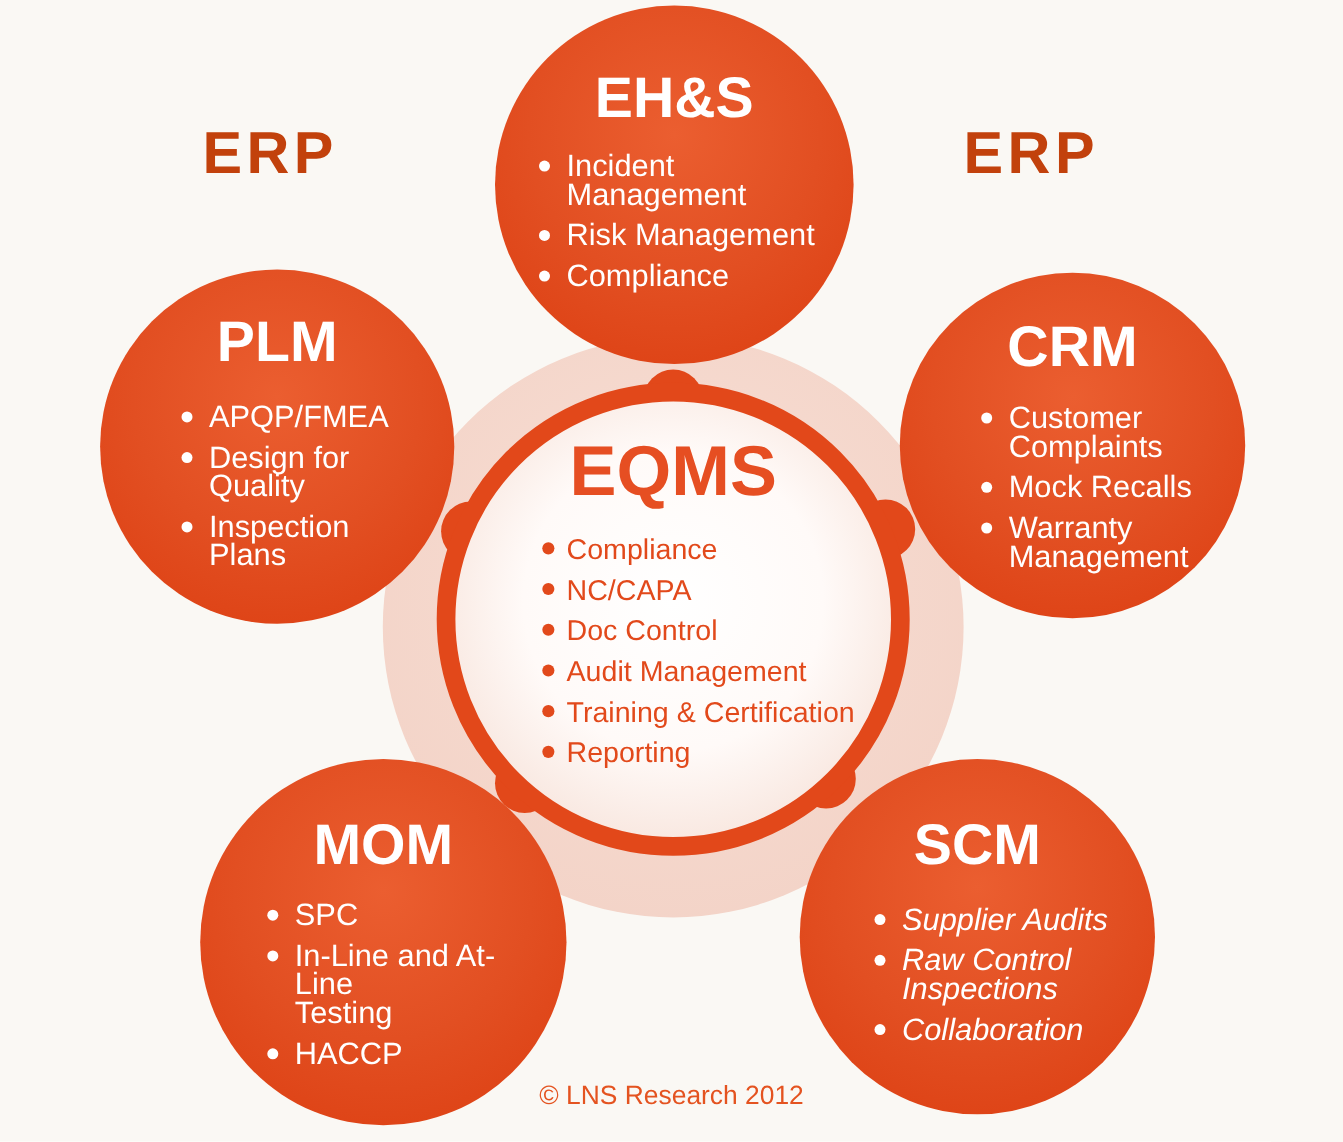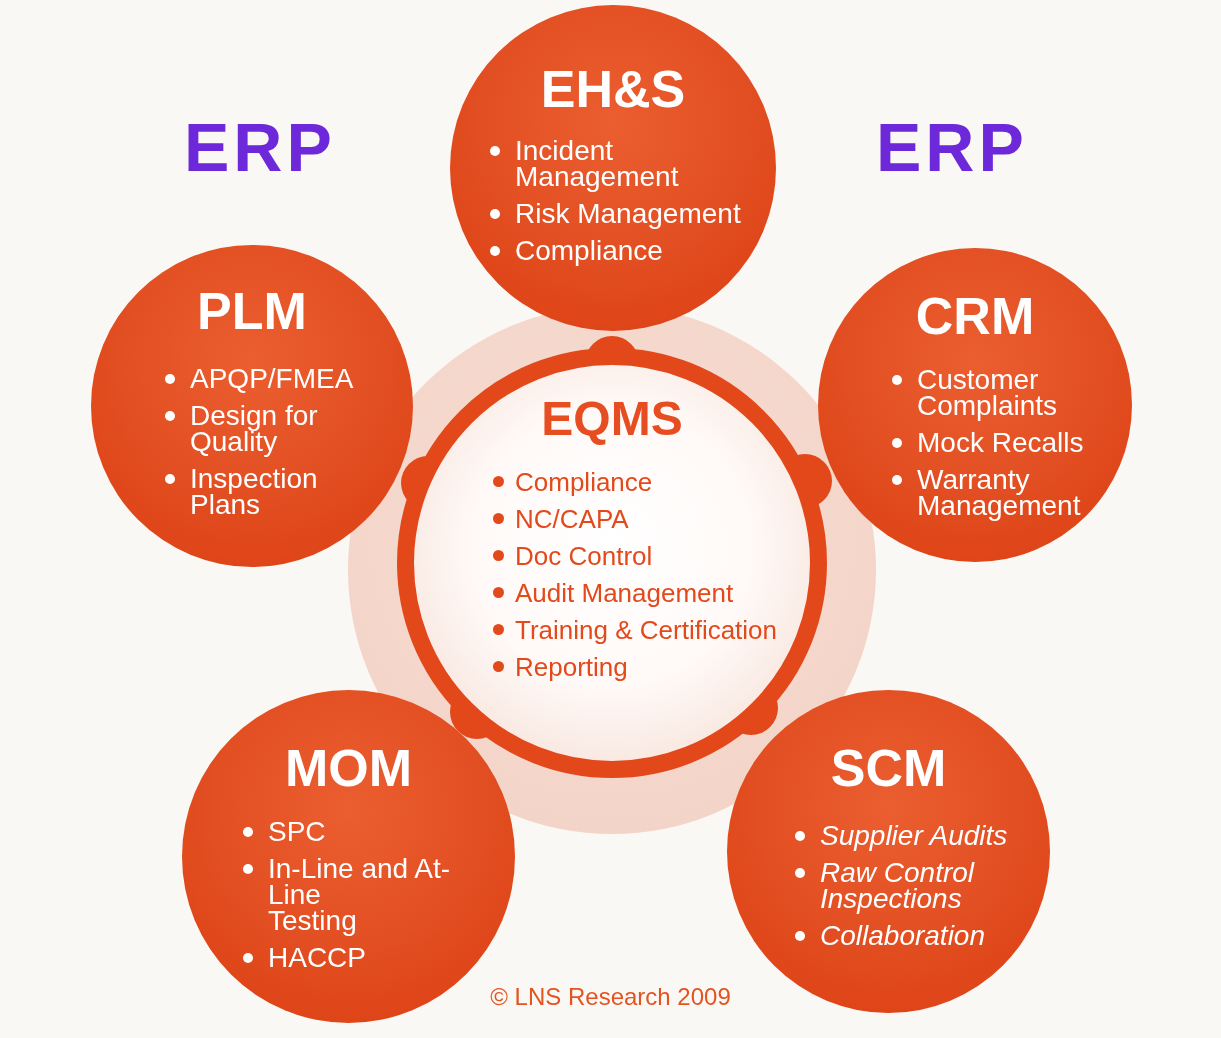--- a/index.html
+++ b/index.html
@@ -11,24 +11,24 @@
     position:relative;
     width:1221px; height:1038px;
     background:#faf8f4;
     overflow:hidden;
   }
   svg.backdrop { position:absolute; left:0; top:0; }
 
   .watermark {
     position:absolute;
     top:108px;
-    font-size:68px;
+    font-size:54px;
     font-weight:bold;
     letter-spacing:4px;
-    color:#6d28d9;
+    color:#c2410c;
     user-select:none;
   }
   .watermark.left  { left:184px; }
   .watermark.right { left:876px; }
 
   .bubble {
     position:absolute;
     border-radius:50%;
     background:radial-gradient(circle at 50% 36%, #eb5e30 0%, #e24f22 50%, #dc3d10 100%);
     color:#ffffff;
@@ -83,21 +83,21 @@
   .center-content {
     position:absolute;
     left:414px; top:365px;
     width:396px; height:396px;
     color:#e2491b;
   }
   .center-title {
     margin-top:28px;
     text-align:center;
     font-weight:bold;
-    font-size:48px;
+    font-size:64px;
     line-height:1.1;
     color:#e64e22;
   }
   ul.center-list {
     margin:20px 0 0 0;
     padding:0 0 0 101px;
     list-style:none;
     font-size:26px;
     width:290px;
   }
@@ -214,15 +214,15 @@
     <ul class="center-list">
         <li>Compliance</li>
         <li>NC/CAPA</li>
         <li>Doc Control</li>
         <li>Audit Management</li>
         <li>Training &amp; Certification</li>
         <li>Reporting</li>
       </ul>
   </div>
 
-  <div class="footer">© LNS Research 2009</div>
+  <div class="footer">© LNS Research 2012</div>
 
 </div>
 
 </body></html>

